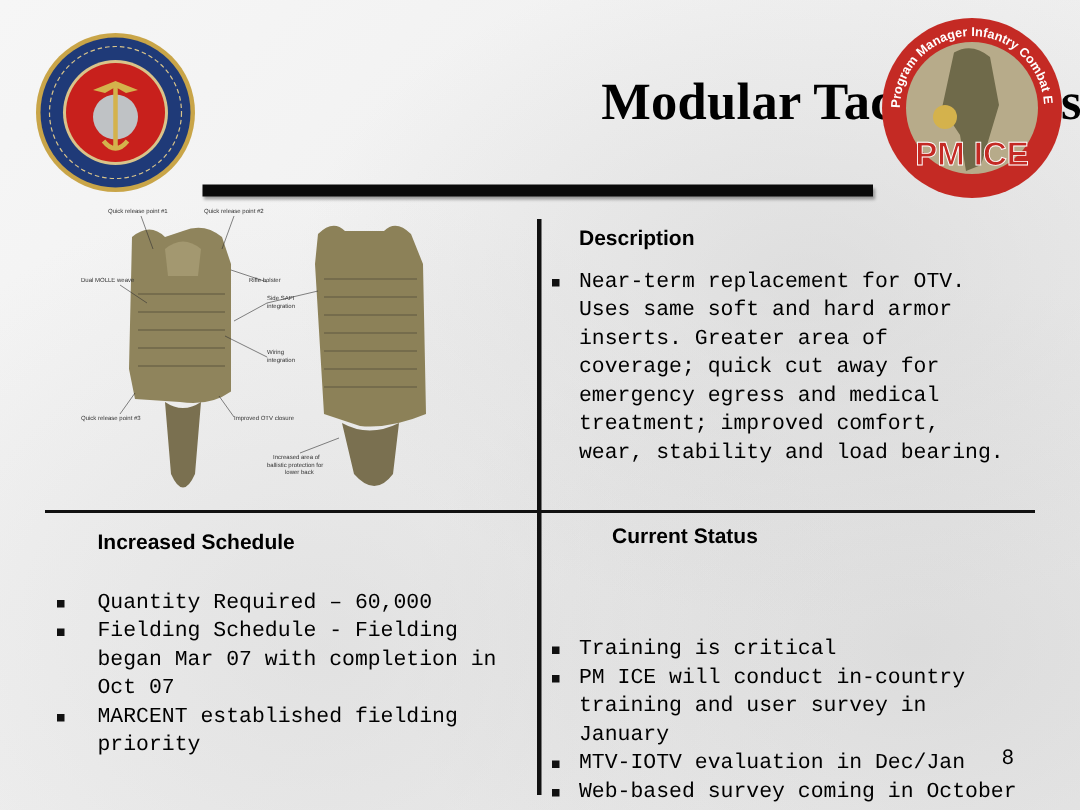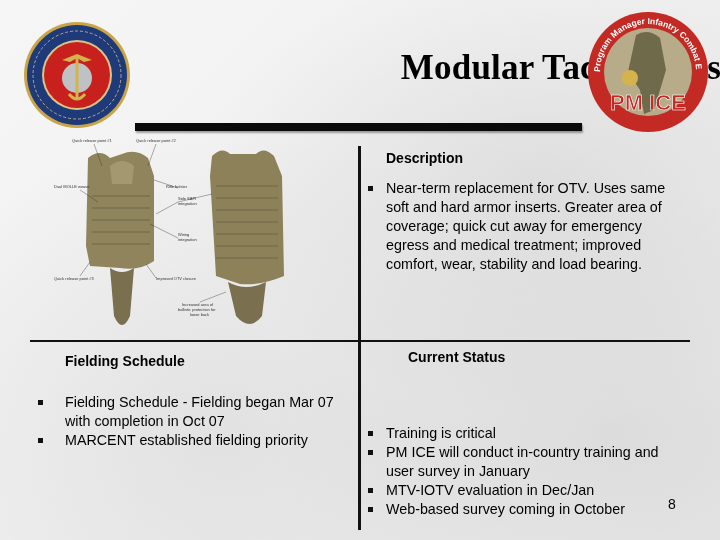--- a/index.html
+++ b/index.html
@@ -15,21 +15,21 @@
   .title{left:16px;width:720px;top:48px;text-align:right;font-family:"Liberation Serif",serif;font-weight:bold;font-size:35px;letter-spacing:0.2px;}
   .title span{position:relative;left:-3px;}
   .topbar{left:135px;top:123px;width:447px;height:8px;background:#0a0a0a;box-shadow:1px 2px 2px rgba(0,0,0,0.35);}
   .vline{left:358px;top:146px;width:3px;height:384px;background:#111;}
   .hline{left:30px;top:340px;width:660px;height:2px;background:#111;}
   .seal{left:22px;top:20px;width:110px;height:110px;}
   .pmice{left:586px;top:10px;width:124px;height:124px;}
   .vest{left:50px;top:136px;width:260px;height:200px;}
   .heading{font-weight:bold;font-size:14px;}
   .list{margin:0;padding:0;list-style:none;font-size:14.3px;line-height:19px;}
-  .list li{position:relative;}
+  .list li{position:relative;font-family:Liberation Mono, monospace;}
   .list li .bullet{position:absolute;width:5px;height:5px;background:#111;}
   .desc-head{left:386px;top:150px;}
   .desc-list{left:386px;top:179px;width:290px;}
   .desc-list li{padding-left:0;}
   .desc-list li .bullet{left:-18px;top:7px;}
   .status-head{left:408px;top:349px;}
   .status-list{left:386px;top:390px;width:300px;margin-top:34px;}
   .status-list li .bullet{left:-18px;top:7px;}
   .field-head{left:65px;top:353px;}
   .field-list{left:65px;top:393px;width:290px;}
@@ -124,23 +124,23 @@
 </div>
 
 <div class="abs vline"></div>
 <div class="abs hline"></div>
 
 <div class="abs heading desc-head">Description</div>
 <ul class="abs list desc-list">
   <li><span class="bullet"></span><span>Near-term replacement for OTV. Uses same soft and hard armor inserts. Greater area of coverage; quick cut away for emergency egress and medical treatment; improved comfort, wear, stability and load bearing.</span></li>
 </ul>
 
-<div class="abs heading field-head">Fielding Schedule</div>
+<div class="abs heading field-head">Increased Schedule</div>
 <ul class="abs list field-list">
-  <li><span class="bullet"></span></li>
+  <li><span class="bullet"></span><span>Quantity Required – 60,000</span></li>
   <li><span class="bullet"></span><span>Fielding Schedule - Fielding began Mar 07 with completion in Oct  07</span></li>
   <li><span class="bullet"></span><span>MARCENT established fielding priority</span></li>
 </ul>
 
 <div class="abs heading status-head">Current Status</div>
 <ul class="abs list status-list">
   <li><span class="bullet"></span><span>Training is critical</span></li>
   <li><span class="bullet"></span><span>PM ICE will conduct in-country training and user survey in January</span></li>
   <li><span class="bullet"></span><span>MTV-IOTV evaluation in Dec/Jan</span></li>
   <li><span class="bullet"></span><span>Web-based survey coming in October</span></li>

